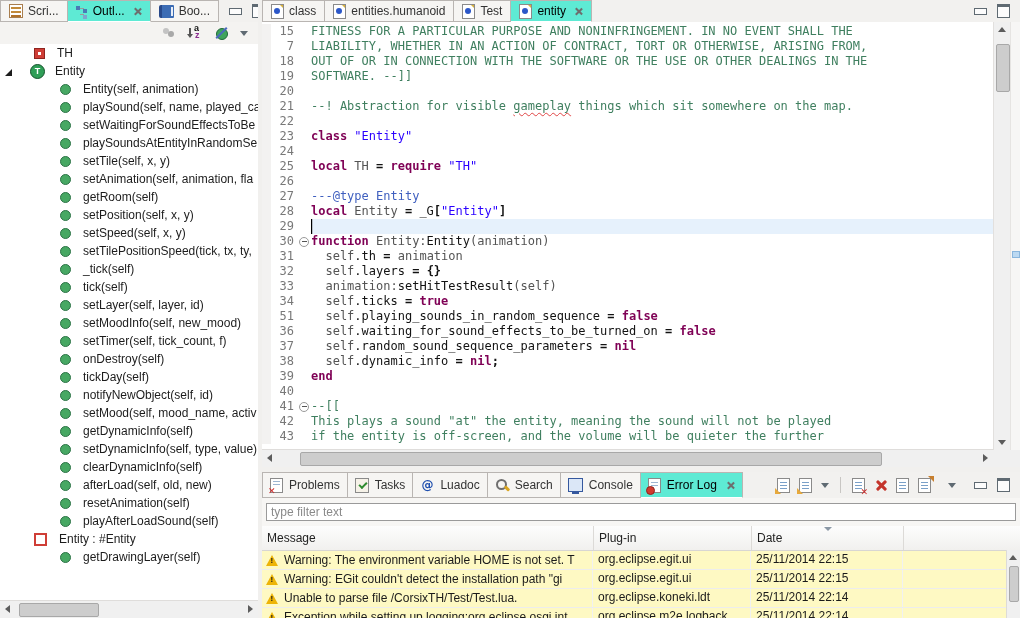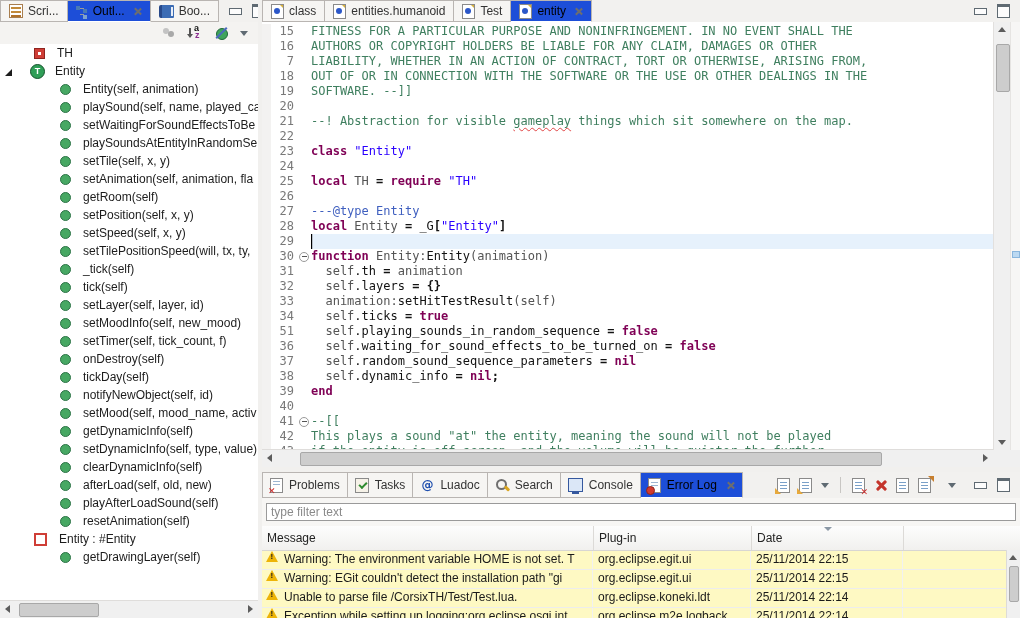--- a/index.html
+++ b/index.html
@@ -6,21 +6,21 @@
   body{width:1020px;height:618px;position:relative;overflow:hidden;
        background:#f1f0ee;font-family:"Liberation Sans",sans-serif;font-size:12px;color:#222;
        -webkit-font-smoothing:antialiased}
   .view{position:absolute;background:#fff}
   
   .tabbar{position:absolute;left:0;right:0;top:0;height:22px;background:#f2f1ef;
           border-bottom:1px solid #b9b5b2;display:flex;align-items:stretch}
   .tab{display:flex;align-items:center;gap:5px;padding:0 8px;border:1px solid #b9b5b2;border-left:none;
        background:#f6f5f3;color:#333;white-space:nowrap;cursor:default}
   .tab:first-child{border-left:1px solid #b9b5b2}
-  .tab.active{background:#1d4ed8;border-bottom-color:#fff;color:#000}
+  .tab.active{background:#5eead4;border-bottom-color:#fff;color:#000}
   .spacer{flex:1}
   .winbtns{display:flex;align-items:center;gap:10px;padding:0 10px}
   .bmin{width:11px;height:5px;border:1px solid #5f6a72;background:#fcfcfc}
   .bmax{width:11px;height:10px;border:1px solid #5f6a72;border-top-width:3px;background:#fcfcfc}
   
   .closex{position:relative;width:9px;height:9px;margin-left:3px}
   .closex::before,.closex::after{content:"";position:absolute;left:4px;top:0;width:1.6px;height:9px;background:#6e6e6e}
   .closex::before{transform:rotate(45deg)}.closex::after{transform:rotate(-45deg)}
   .chev{width:0;height:0;border-left:4px solid transparent;border-right:4px solid transparent;border-top:5px solid #5f6a72}
   
@@ -103,21 +103,21 @@
                    font:12px "Liberation Sans",sans-serif;color:#333;padding:0 4px}
   .filterrow input::placeholder{color:#8a8a8a;opacity:1}
   .logtable{position:absolute;left:0;right:0;top:54px;bottom:0;background:#fef9c3;overflow:hidden}
   .lhead{display:flex;height:24px;line-height:24px;background:linear-gradient(#fdfdfd,#f1f0ee);border-bottom:1px solid #d8d6d3}
   .lh{border-right:1px solid #dcdad7;padding-left:5px;color:#222;position:relative}
   .c-msg{width:326px;flex:0 0 auto}.c-plug{width:152px;flex:0 0 auto}.c-date{width:146px;flex:0 0 auto}.c-rest{flex:1;border-right:none}
   .sortind{position:absolute;left:50%;margin-left:-4px;top:1px;width:0;height:0;
            border-left:4px solid transparent;border-right:4px solid transparent;border-top:4px solid #8b98a5}
   .lr{display:flex;height:18px;line-height:17px;border-bottom:1px solid #ededed}
   .lc{border-right:1px solid #f1f1f1;padding-left:5px;white-space:nowrap;overflow:hidden;color:#1a1a1a}
-  .lc.c-msg{display:flex;gap:6px;padding-left:4px}
+  .lc.c-msg{display:flex;align-items:center;gap:6px;padding-left:4px}
   .warn{flex:0 0 auto;width:0;height:0;border-left:6px solid transparent;border-right:6px solid transparent;border-bottom:11px solid #edb408;position:relative}
   .warn::after{content:"!";position:absolute;left:-1.5px;top:1px;font:bold 8px/10px "Liberation Sans",sans-serif;color:#1a1a1a}
   .tbl-vsb{top:24px;bottom:0;right:0;width:13px;border-left:1px solid #dddbd8}
   .tbl-vsb .arrU{left:2px}
   .tbl-vsb .sb-vthumb{left:2px;width:8px}
   
   .cicon{position:relative;flex:0 0 auto}
   .ic-problems{width:11px;height:13px;background:#fff;border:1px solid #8a8a8a}
   .ic-problems::before{content:"";position:absolute;left:2px;top:2px;right:2px;height:1px;background:#9db6d2;box-shadow:0 3px #9db6d2}
   .ic-problems::after{content:"✕";position:absolute;left:-3px;bottom:-4px;color:#cf2b2b;font:bold 9px "DejaVu Sans",sans-serif}
@@ -219,21 +219,21 @@
         <div class="ti ind2">
           <span class="tic tic-m"></span>
           <span class="tl">setPosition(self, x, y)</span>
         </div>
         <div class="ti ind2">
           <span class="tic tic-m"></span>
           <span class="tl">setSpeed(self, x, y)</span>
         </div>
         <div class="ti ind2">
           <span class="tic tic-m"></span>
-          <span class="tl">setTilePositionSpeed(will, tx, ty, </span>
+          <span class="tl">setTilePositionSpeed(tick, tx, ty, </span>
         </div>
         <div class="ti ind2">
           <span class="tic tic-m"></span>
           <span class="tl">_tick(self)</span>
         </div>
         <div class="ti ind2">
           <span class="tic tic-m"></span>
           <span class="tl">tick(self)</span>
         </div>
         <div class="ti ind2">
@@ -275,25 +275,25 @@
         <div class="ti ind2">
           <span class="tic tic-m"></span>
           <span class="tl">clearDynamicInfo(self)</span>
         </div>
         <div class="ti ind2">
           <span class="tic tic-m"></span>
           <span class="tl">afterLoad(self, old, new)</span>
         </div>
         <div class="ti ind2">
           <span class="tic tic-m"></span>
+          <span class="tl">resetAnimation(self)</span>
+        </div>
+        <div class="ti ind2">
+          <span class="tic tic-m"></span>
           <span class="tl">playAfterLoadSound(self)</span>
-        </div>
-        <div class="ti ind2">
-          <span class="tic tic-m"></span>
-          <span class="tl">resetAnimation(self)</span>
         </div>
         <div class="ti ind1">
           <span class="tic tic-super"></span>
           <span class="tl">Entity : #Entity</span>
         </div>
         <div class="ti ind2">
           <span class="tic tic-m"></span>
           <span class="tl">getDrawingLayer(self)</span>
         </div>
       </div>
@@ -331,26 +331,20 @@
         <span class="bmax"></span>
       </div>
     </div>
     <div class="edbody">
       <div class="code" id="code">
           <div class="cl">
             <span class="ann"></span>
             <span class="ln">15</span>
             <span class="fm"></span>
             <span class="ct"><span class="cm">FITNESS FOR A PARTICULAR PURPOSE AND NONINFRINGEMENT. IN NO EVENT SHALL THE</span></span>
-          </div>
-          <div class="cl">
-            <span class="ann"></span>
-            <span class="ln">16</span>
-            <span class="fm"></span>
-            <span class="ct"><span class="cm">AUTHORS OR COPYRIGHT HOLDERS BE LIABLE FOR ANY CLAIM, DAMAGES OR OTHER</span></span>
           </div>
           <div class="cl">
             <span class="ann"></span>
             <span class="ln">7</span>
             <span class="fm"></span>
             <span class="ct"><span class="cm">LIABILITY, WHETHER IN AN ACTION OF CONTRACT, TORT OR OTHERWISE, ARISING FROM,</span></span>
           </div>
           <div class="cl">
             <span class="ann"></span>
             <span class="ln">18</span>

